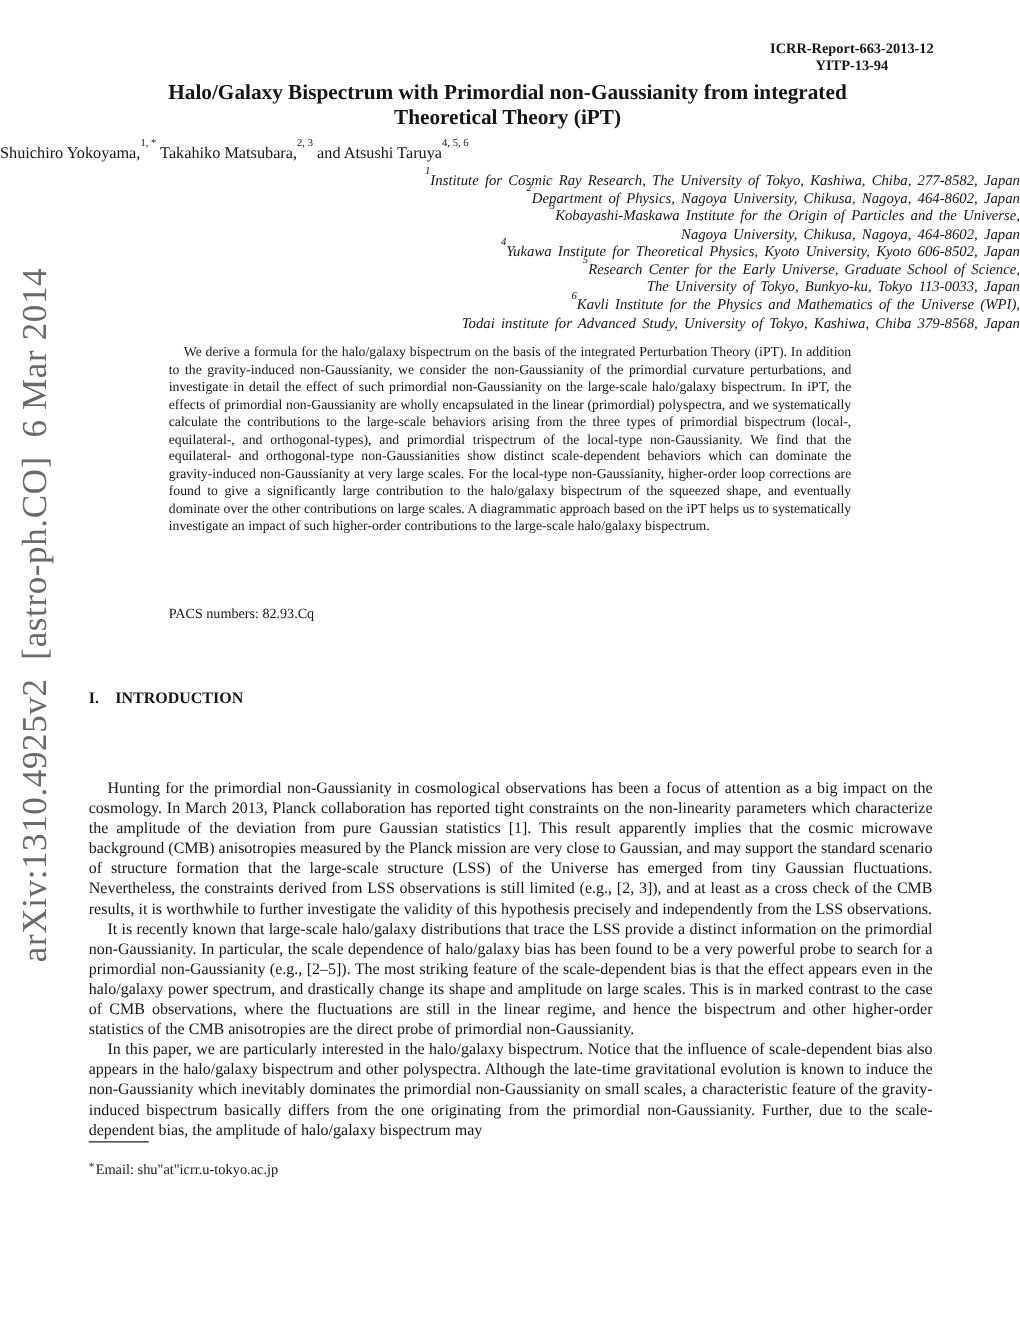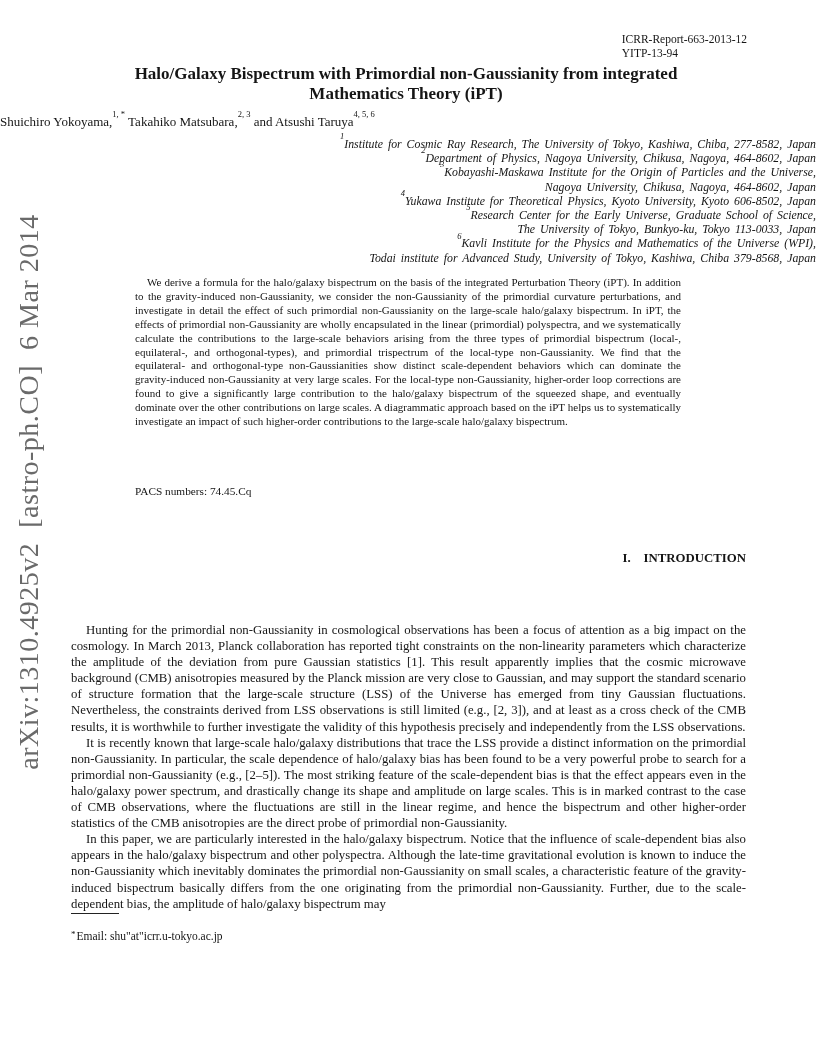--- a/index.html
+++ b/index.html
@@ -23,23 +23,24 @@
     transform: translate(-50%, -50%) rotate(-90deg);
     white-space: pre;
     font-size: 28px;
     color: #6a6a6a;
     letter-spacing: 0.5px;
   }
   .report-ids {
     position: absolute;
     top: 33px;
     right: 69px;
-    text-align: left;
+    text-align: center;
     font-size: 11.5px;
     line-height: 13.5px;
+    font-weight: bold;
   }
   .title {
     position: absolute;
     top: 64px;
     left: 56px;
     right: 60px;
     margin: 0;
     text-align: center;
     font-size: 17px;
     line-height: 19.5px;
@@ -83,21 +84,21 @@
     position: absolute;
     top: 485px;
     left: 135px;
     font-size: 11.3px;
   }
   .section-heading {
     position: absolute;
     top: 551px;
     left: 71px;
     width: 675px;
-    text-align: right;
+    text-align: left;
     font-weight: bold;
     font-size: 12.8px;
   }
   .section-heading .sec-num {
     margin-right: 13px;
   }
   .body-text {
     position: absolute;
     top: 578px;
     left: 71px;
@@ -138,40 +139,40 @@
 
   <div class="arxiv-stamp">arXiv:1310.4925v2  [astro-ph.CO]  6 Mar 2014</div>
 
   <div class="report-ids">
     <div>ICRR-Report-663-2013-12</div>
     <div>YITP-13-94</div>
   </div>
 
   <h1 class="title">
     <div>Halo/Galaxy Bispectrum with Primordial non-Gaussianity from integrated</div>
-    <div>Mathematics Theory (iPT)</div>
+    <div>Theoretical Theory (iPT)</div>
   </h1>
 
   <div class="authors"><span>Shuichiro Yokoyama,</span><sup>1, *</sup> <span>Takahiko Matsubara,</span><sup>2, 3</sup> and <span>Atsushi Taruya</span><sup>4, 5, 6</sup></div>
 
   <div class="affiliations">
       <div><sup>1</sup>Institute for Cosmic Ray Research, The University of Tokyo, Kashiwa, Chiba, 277-8582, Japan</div>
       <div><sup>2</sup>Department of Physics, Nagoya University, Chikusa, Nagoya, 464-8602, Japan</div>
       <div><sup>3</sup>Kobayashi-Maskawa Institute for the Origin of Particles and the Universe,</div>
       <div>Nagoya University, Chikusa, Nagoya, 464-8602, Japan</div>
       <div><sup>4</sup>Yukawa Institute for Theoretical Physics, Kyoto University, Kyoto 606-8502, Japan</div>
       <div><sup>5</sup>Research Center for the Early Universe, Graduate School of Science,</div>
       <div>The University of Tokyo, Bunkyo-ku, Tokyo 113-0033, Japan</div>
       <div><sup>6</sup>Kavli Institute for the Physics and Mathematics of the Universe (WPI),</div>
       <div>Todai institute for Advanced Study, University of Tokyo, Kashiwa, Chiba 379-8568, Japan</div>
     </div>
 
   <div class="abstract">We derive a formula for the halo/galaxy bispectrum on the basis of the integrated Perturbation Theory (iPT). In addition to the gravity-induced non-Gaussianity, we consider the non-Gaussianity of the primordial curvature perturbations, and investigate in detail the effect of such primordial non-Gaussianity on the large-scale halo/galaxy bispectrum. In iPT, the effects of primordial non-Gaussianity are wholly encapsulated in the linear (primordial) polyspectra, and we systematically calculate the contributions to the large-scale behaviors arising from the three types of primordial bispectrum (local-, equilateral-, and orthogonal-types), and primordial trispectrum of the local-type non-Gaussianity. We find that the equilateral- and orthogonal-type non-Gaussianities show distinct scale-dependent behaviors which can dominate the gravity-induced non-Gaussianity at very large scales. For the local-type non-Gaussianity, higher-order loop corrections are found to give a significantly large contribution to the halo/galaxy bispectrum of the squeezed shape, and eventually dominate over the other contributions on large scales. A diagrammatic approach based on the iPT helps us to systematically investigate an impact of such higher-order contributions to the large-scale halo/galaxy bispectrum.</div>
 
-  <div class="pacs">PACS numbers: 74.45.Cq</div>
+  <div class="pacs">PACS numbers: 82.93.Cq</div>
 
   <div class="section-heading">
     <span class="sec-num">I.</span><span>INTRODUCTION</span>
   </div>
 
   <div class="body-text">
       <p>Hunting for the primordial non-Gaussianity in cosmological observations has been a focus of attention as a big impact on the cosmology. In March 2013, Planck collaboration has reported tight constraints on the non-linearity parameters which characterize the amplitude of the deviation from pure Gaussian statistics [1]. This result apparently implies that the cosmic microwave background (CMB) anisotropies measured by the Planck mission are very close to Gaussian, and may support the standard scenario of structure formation that the large-scale structure (LSS) of the Universe has emerged from tiny Gaussian fluctuations. Nevertheless, the constraints derived from LSS observations is still limited (e.g., [2, 3]), and at least as a cross check of the CMB results, it is worthwhile to further investigate the validity of this hypothesis precisely and independently from the LSS observations.</p>
       <p>It is recently known that large-scale halo/galaxy distributions that trace the LSS provide a distinct information on the primordial non-Gaussianity. In particular, the scale dependence of halo/galaxy bias has been found to be a very powerful probe to search for a primordial non-Gaussianity (e.g., [2–5]). The most striking feature of the scale-dependent bias is that the effect appears even in the halo/galaxy power spectrum, and drastically change its shape and amplitude on large scales. This is in marked contrast to the case of CMB observations, where the fluctuations are still in the linear regime, and hence the bispectrum and other higher-order statistics of the CMB anisotropies are the direct probe of primordial non-Gaussianity.</p>
       <p>In this paper, we are particularly interested in the halo/galaxy bispectrum. Notice that the influence of scale-dependent bias also appears in the halo/galaxy bispectrum and other polyspectra. Although the late-time gravitational evolution is known to induce the non-Gaussianity which inevitably dominates the primordial non-Gaussianity on small scales, a characteristic feature of the gravity-induced bispectrum basically differs from the one originating from the primordial non-Gaussianity. Further, due to the scale-dependent bias, the amplitude of halo/galaxy bispectrum may</p>
     </div>

